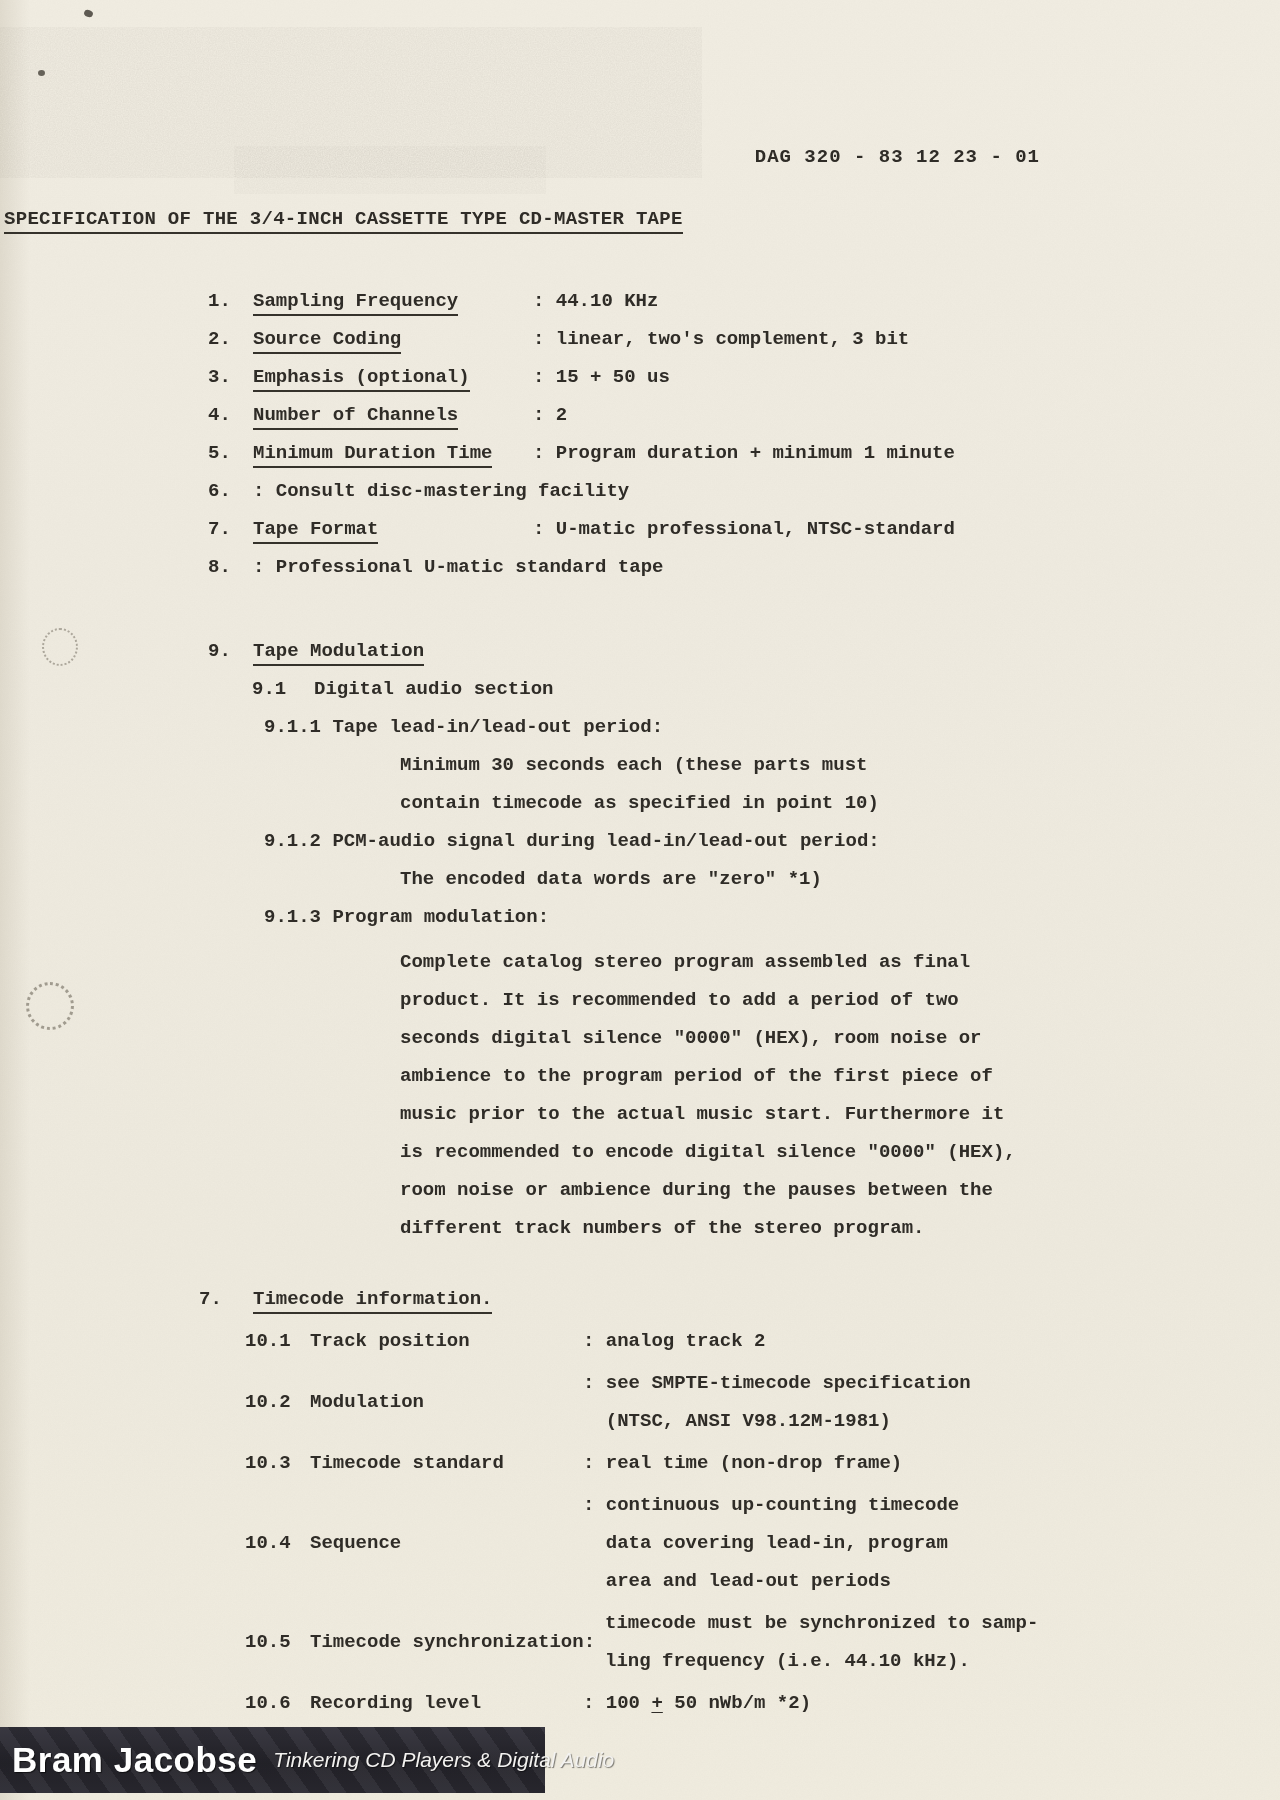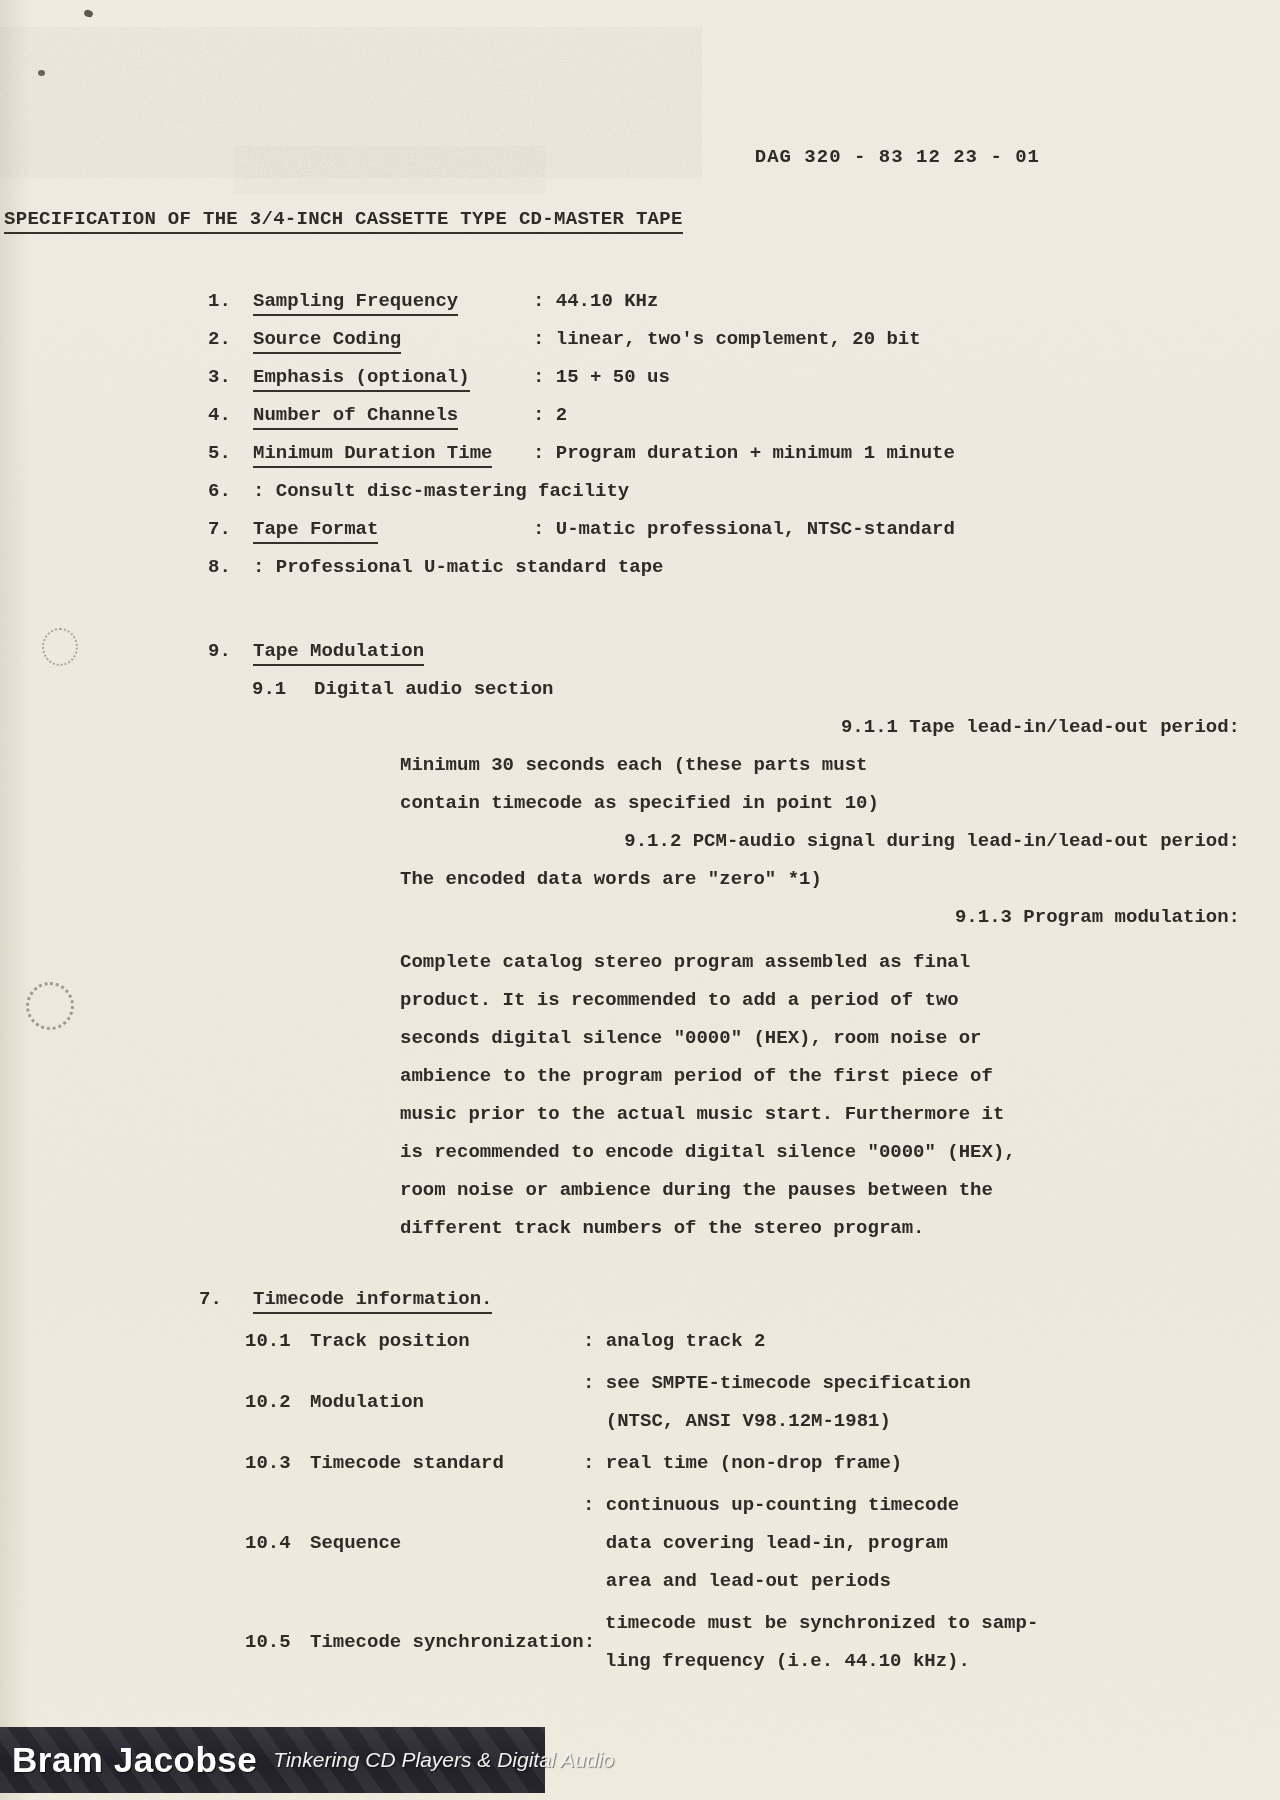--- a/index.html
+++ b/index.html
@@ -31,21 +31,21 @@
   .u{border-bottom:2px solid #35322b;padding-bottom:2px;}
 
   .content{position:absolute;top:282px;left:208px;right:40px;}
   .row{display:flex;align-items:flex-start;}
   .num{flex:0 0 45px;white-space:pre;}
   .lbl{flex:0 0 280px;white-space:pre;}
   .val{white-space:pre;}
 
   .sec9{margin-top:46px;}
   .num91{flex:0 0 62px;margin-left:44px;white-space:pre;}
-  .row911{margin-left:56px;white-space:pre;text-align:right;}
+  .row911{margin-left:56px;white-space:pre;}
   .cont{margin-left:192px;white-space:pre-line;}
   .para{margin-left:192px;margin-top:7px;white-space:pre-line;max-width:620px;}
 
   .sec10{margin-top:33px;}
   .s10-row{display:flex;align-items:center;margin-top:4px;}
   .s10-num{flex:0 0 65px;margin-left:37px;white-space:pre;}
   .s10-lbl{flex:0 0 273px;white-space:pre;}
   .s10-row.wide .s10-lbl{flex:0 0 auto;margin-right:10px;}
   .s10-val{white-space:pre-line;padding-left:2ch;text-indent:-2ch;}
   .s10-val.no-colon{padding-left:0;text-indent:0;}
@@ -92,21 +92,21 @@
   <div class="content">
 
     <div class="row">
       <span class="num">1.</span>
       <span class="lbl"><span class="u">Sampling Frequency</span></span>
       <span class="val">: 44.10 KHz</span>
     </div>
     <div class="row">
       <span class="num">2.</span>
       <span class="lbl"><span class="u">Source Coding</span></span>
-      <span class="val">: linear, two's complement, 20 bit</span>
+      <span class="val">: linear, two's complement, 3 bit</span>
     </div>
     <div class="row">
       <span class="num">3.</span>
       <span class="lbl"><span class="u">Emphasis (optional)</span></span>
       <span class="val">: 15 + 50 us</span>
     </div>
     <div class="row">
       <span class="num">4.</span>
       <span class="lbl"><span class="u">Number of Channels</span></span>
       <span class="val">: 2</span>
@@ -183,20 +183,25 @@
         <span class="s10-val">: continuous up-counting timecode
 data covering lead-in, program
 area and lead-out periods</span>
       </div>
       <div class="s10-row wide">
         <span class="s10-num">10.5</span>
         <span class="s10-lbl">Timecode synchronization:</span>
         <span class="s10-val no-colon">timecode must be synchronized to samp-
 ling frequency (i.e. 44.10 kHz).</span>
       </div>
+      <div class="s10-row">
+        <span class="s10-num">10.6</span>
+        <span class="s10-lbl">Recording level</span>
+        <span class="s10-val no-colon"><span>: 100 </span><span class="pm">+</span><span> 50 nWb/m *2)</span></span>
+      </div>
     </div>
 
   </div>
 
   <div class="footer">
     <span class="footer-name">Bram Jacobse</span>
     <span class="footer-tag">Tinkering CD Players &amp; Digital Audio</span>
   </div>
 
 </div>

